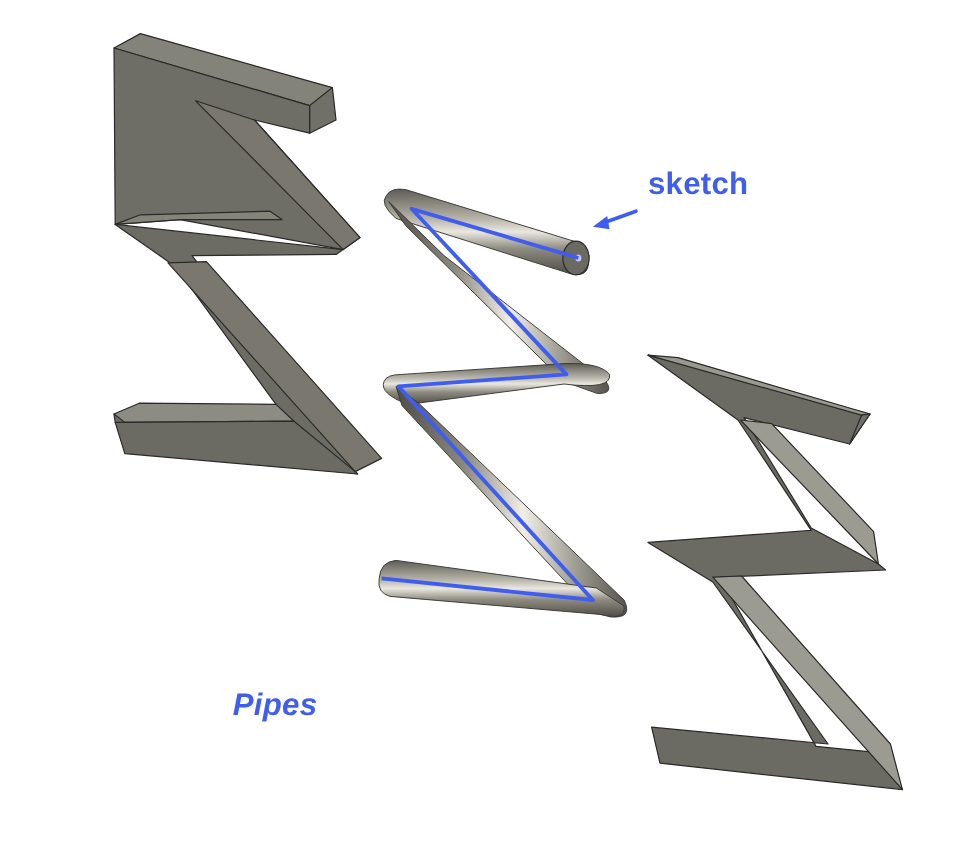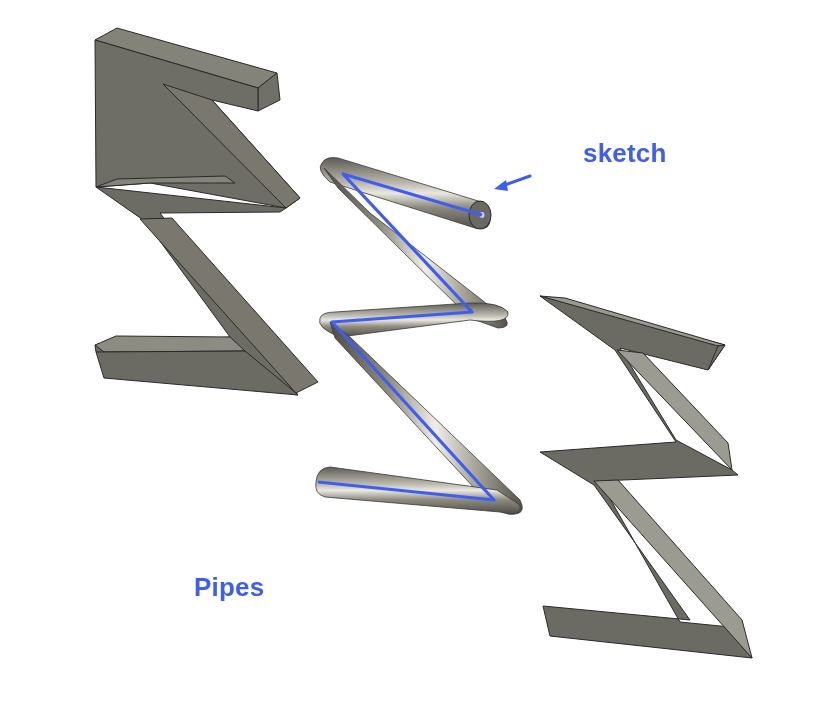--- a/index.html
+++ b/index.html
@@ -1,22 +1,22 @@
 <!DOCTYPE html>
 <html><head>
 <meta charset="utf-8">
 <style>
   html, body { margin: 0; padding: 0; background: #ffffff; }
   body { width: 816px; height: 708px; position: relative; overflow: hidden;
          font-family: "Liberation Sans", sans-serif; }
   #scene { position: absolute; left: 0; top: 0; width: 816px; height: 708px; }
   .label { position: absolute; font-weight: bold; font-size: 26px; color: #3f5ef0;
            font-family: "Liberation Sans", sans-serif; letter-spacing: 0.2px; }
-  #sketch-label { left: 540px; top: 138px; margin-left: 43px; }
-  #pipes-label { left: 194px; top: 572px; }
+  #sketch-label { left: 540px; top: 138px; }
+  #pipes-label { left: 194px; top: 572px; font-style: italic; }
 </style>
 </head>
 <body>
 
 <svg id="scene" viewBox="0 0 816 708" xmlns="http://www.w3.org/2000/svg">
   <defs>
     <linearGradient id="pipeGradA" x1="0" y1="0" x2="0" y2="1">
       <stop offset="0" stop-color="#5e5c55"></stop>
       <stop offset="0.35" stop-color="#b8b5aa"></stop>
       <stop offset="0.5" stop-color="#e9e7df"></stop>

